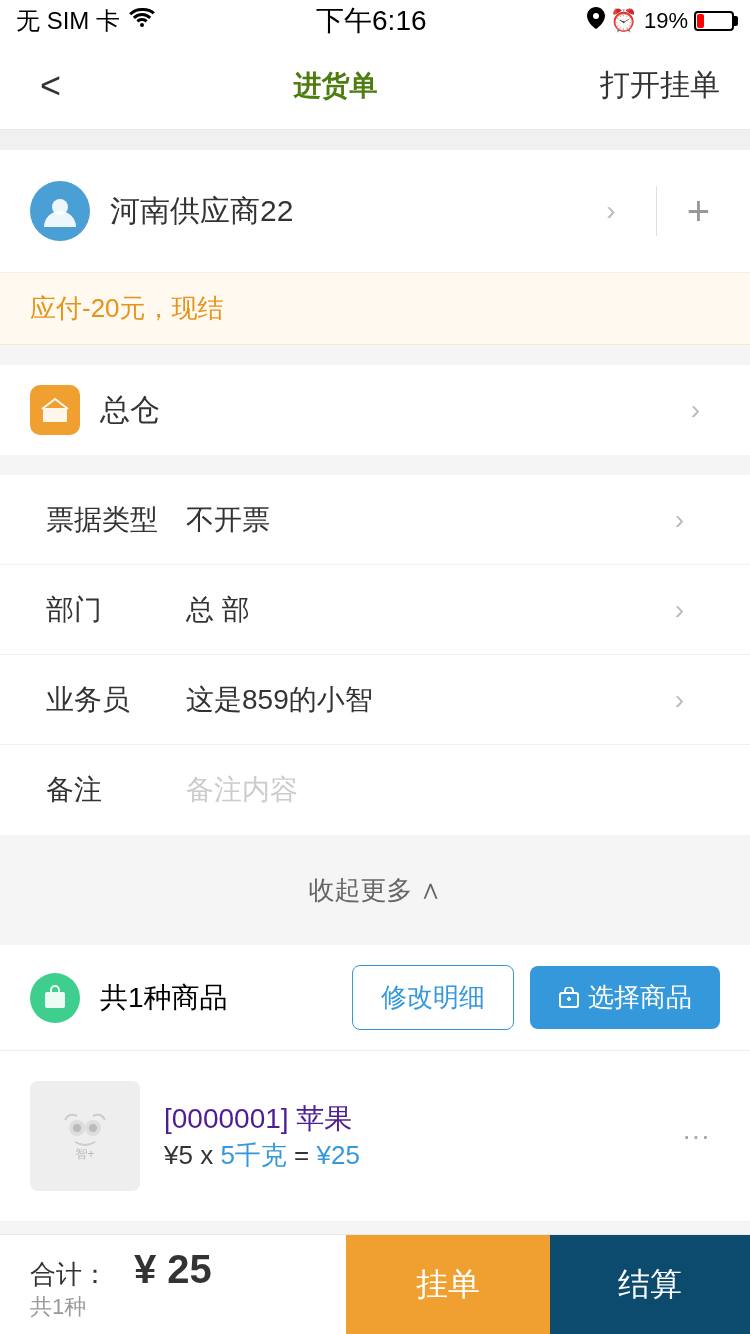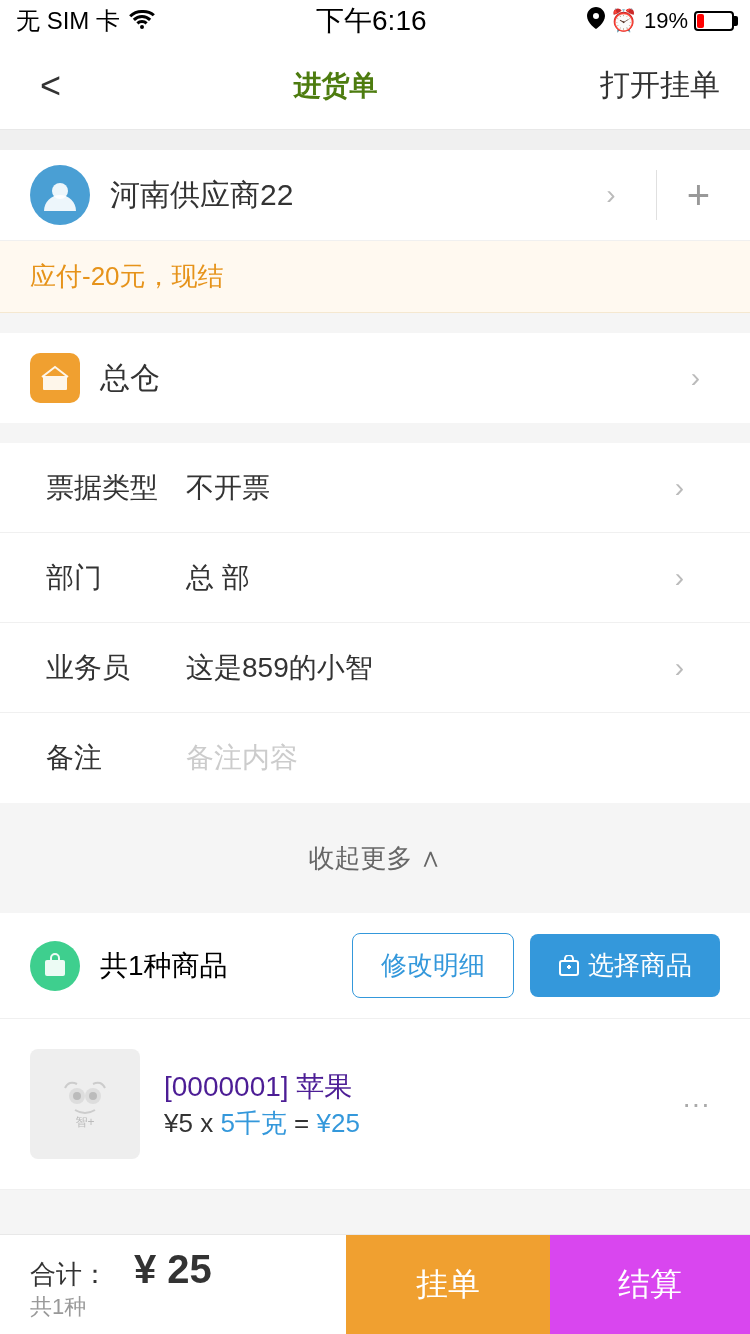--- a/index.html
+++ b/index.html
@@ -18,21 +18,21 @@
       width: 750px;
       height: 42px;
       background: #fff;
       display: flex;
       align-items: center;
       justify-content: space-between;
       padding: 0 16px;
       font-size: 24px;
       color: #000;
     }
-    .status-left { display: flex; align-items: center; gap: 8px; }
+    .status-left { display: flex; gap: 8px; }
     .status-center { font-size: 28px; font-weight: 500; }
     .status-right { display: flex; align-items: center; gap: 6px; font-size: 22px; }
     .battery-icon {
       width: 40px; height: 20px; border: 2px solid #000; border-radius: 4px; position: relative;
       display: inline-flex; align-items: center;
     }
     .battery-icon::after {
       content: ''; position: absolute; right: -6px; top: 50%; transform: translateY(-50%);
       width: 4px; height: 10px; background: #000; border-radius: 0 2px 2px 0;
     }
@@ -72,21 +72,21 @@
     .section-gap {
       height: 20px;
       background: #f0f0f0;
     }
 
     
     .supplier-section {
       background: #fff;
       display: flex;
       align-items: center;
-      padding: 0 30px;
+      padding: 16px 30px;
       border-bottom: 1px solid #f0f0f0;
     }
     .supplier-row {
       flex: 1;
       display: flex;
       align-items: center;
       height: 90px;
       cursor: pointer;
     }
     .supplier-avatar {
@@ -299,21 +299,21 @@
       color: #fff;
       font-size: 32px;
       display: flex;
       align-items: center;
       justify-content: center;
       cursor: pointer;
       border: none;
     }
     .btn-checkout {
       width: 200px;
-      background: #d946ef;
+      background: #0c4a6e;
       color: #fff;
       font-size: 32px;
       display: flex;
       align-items: center;
       justify-content: center;
       cursor: pointer;
       border: none;
     }
 
     

